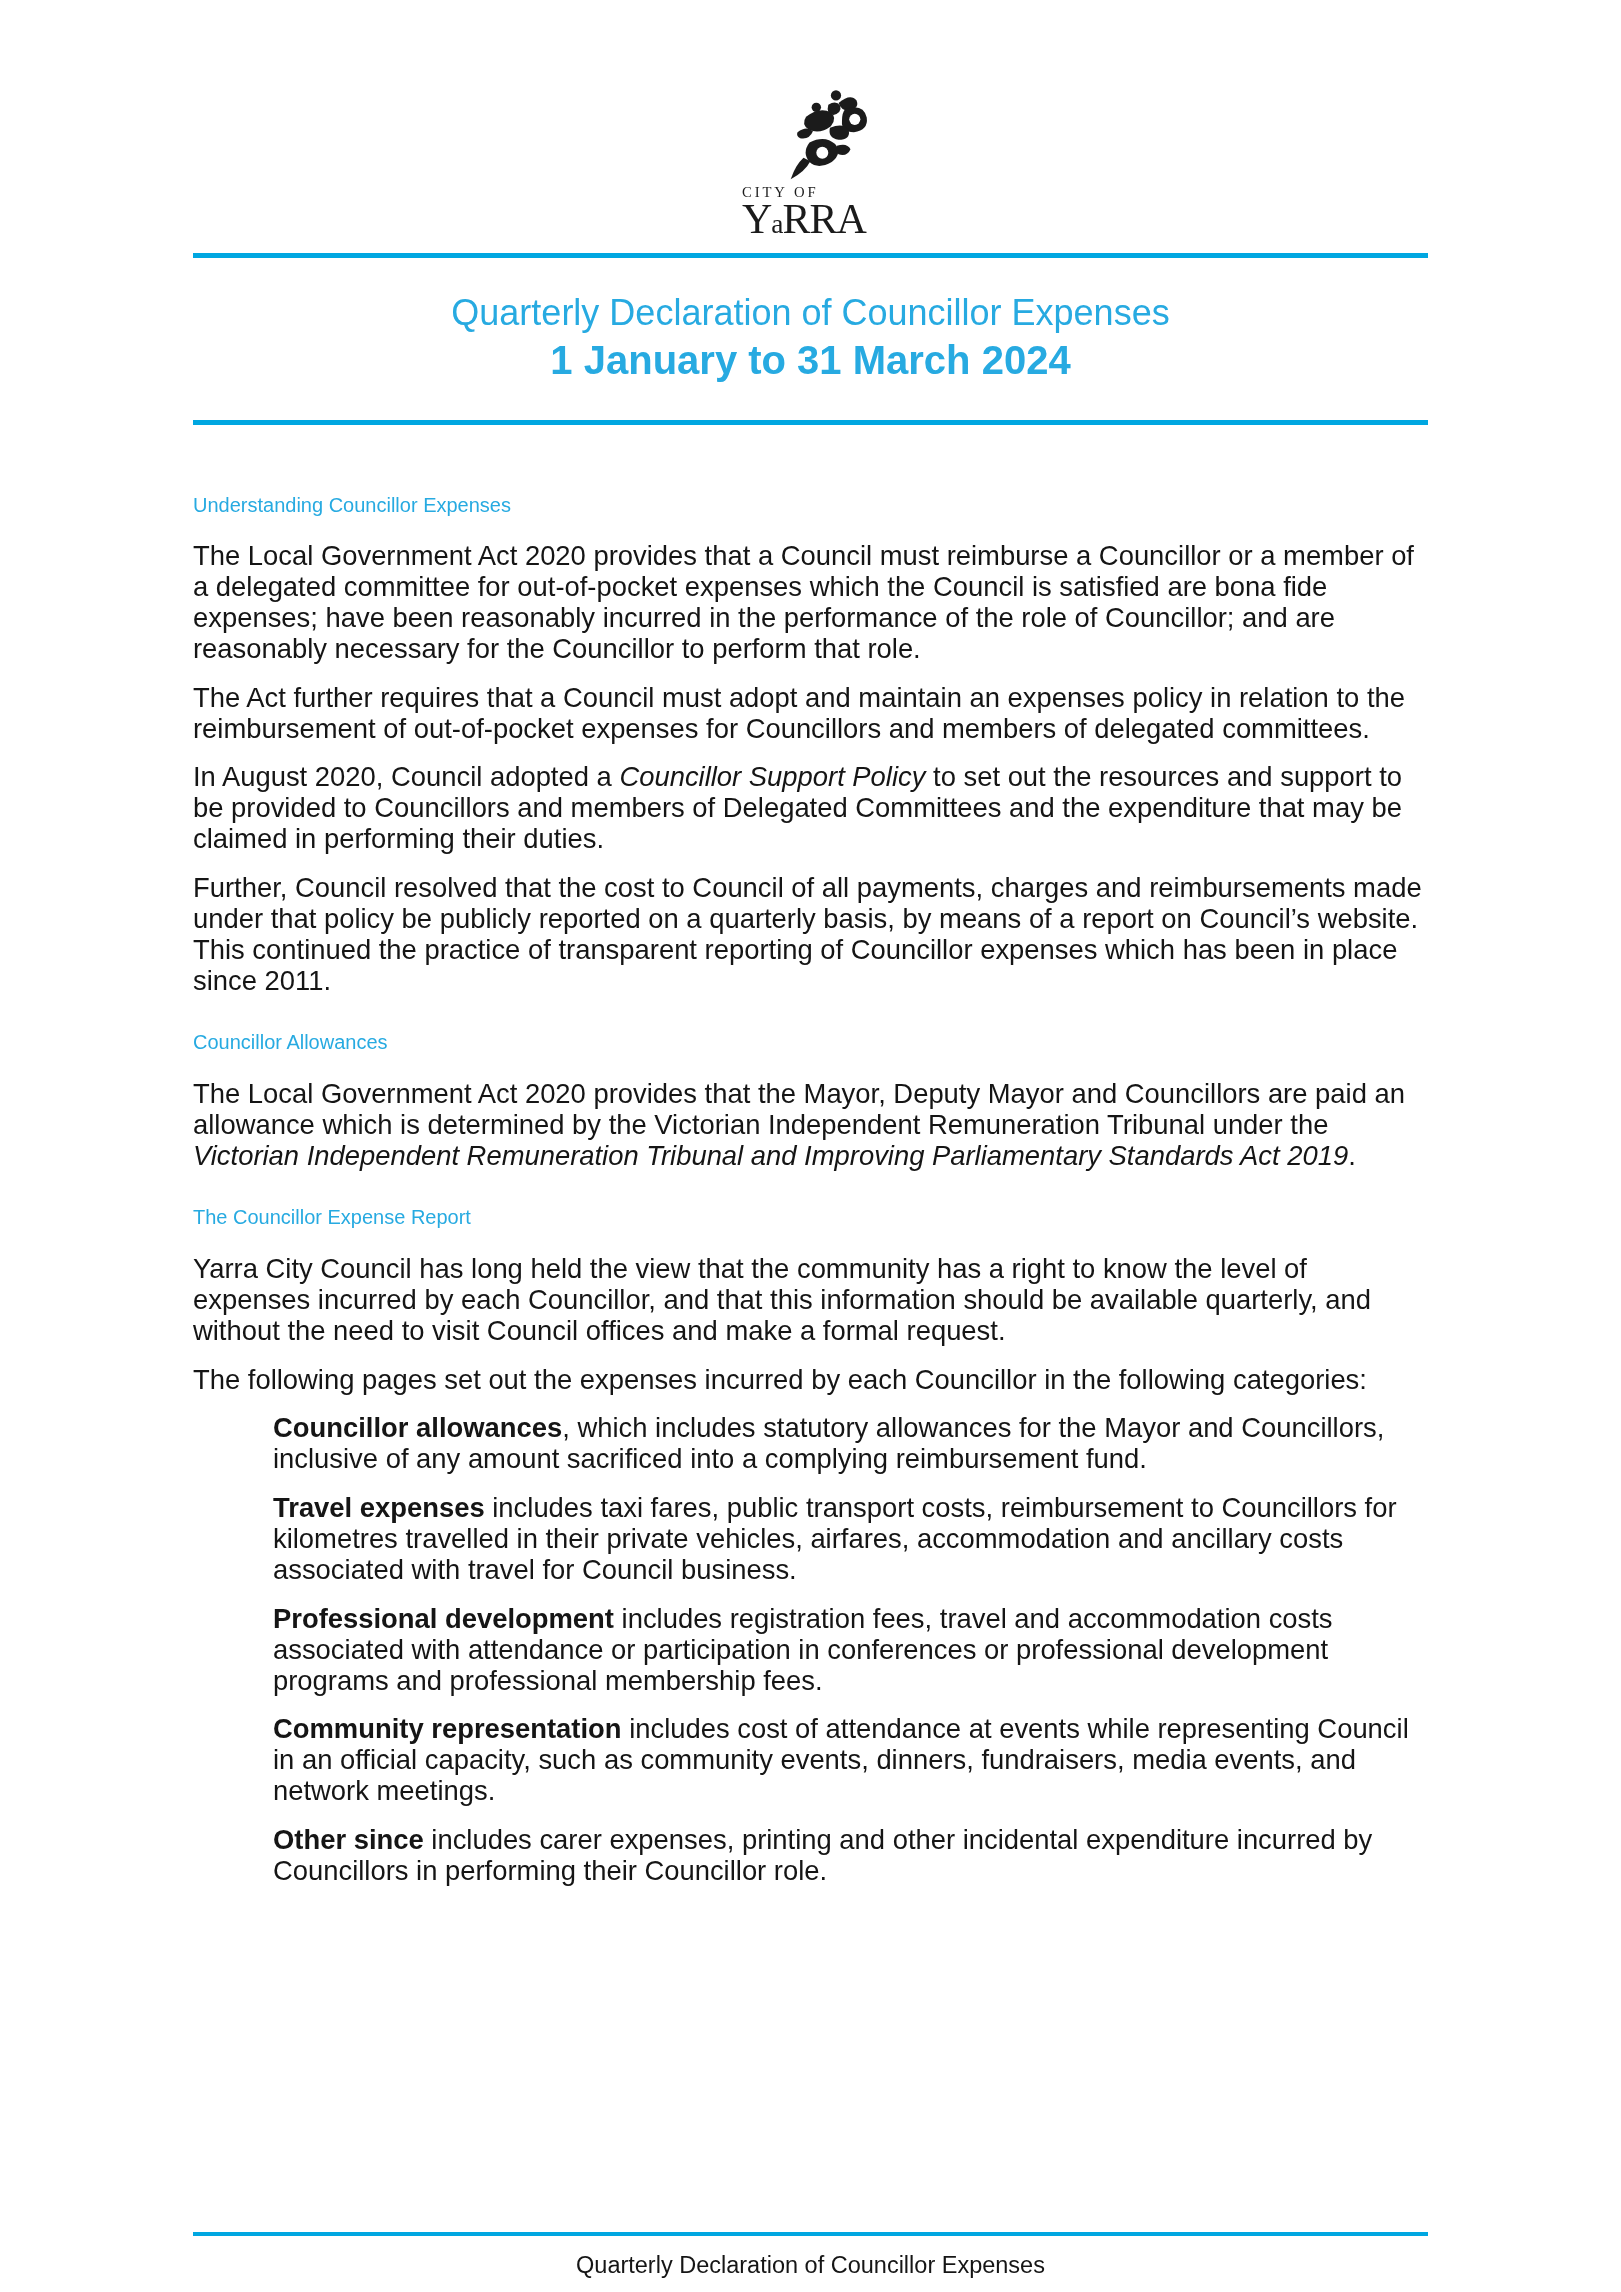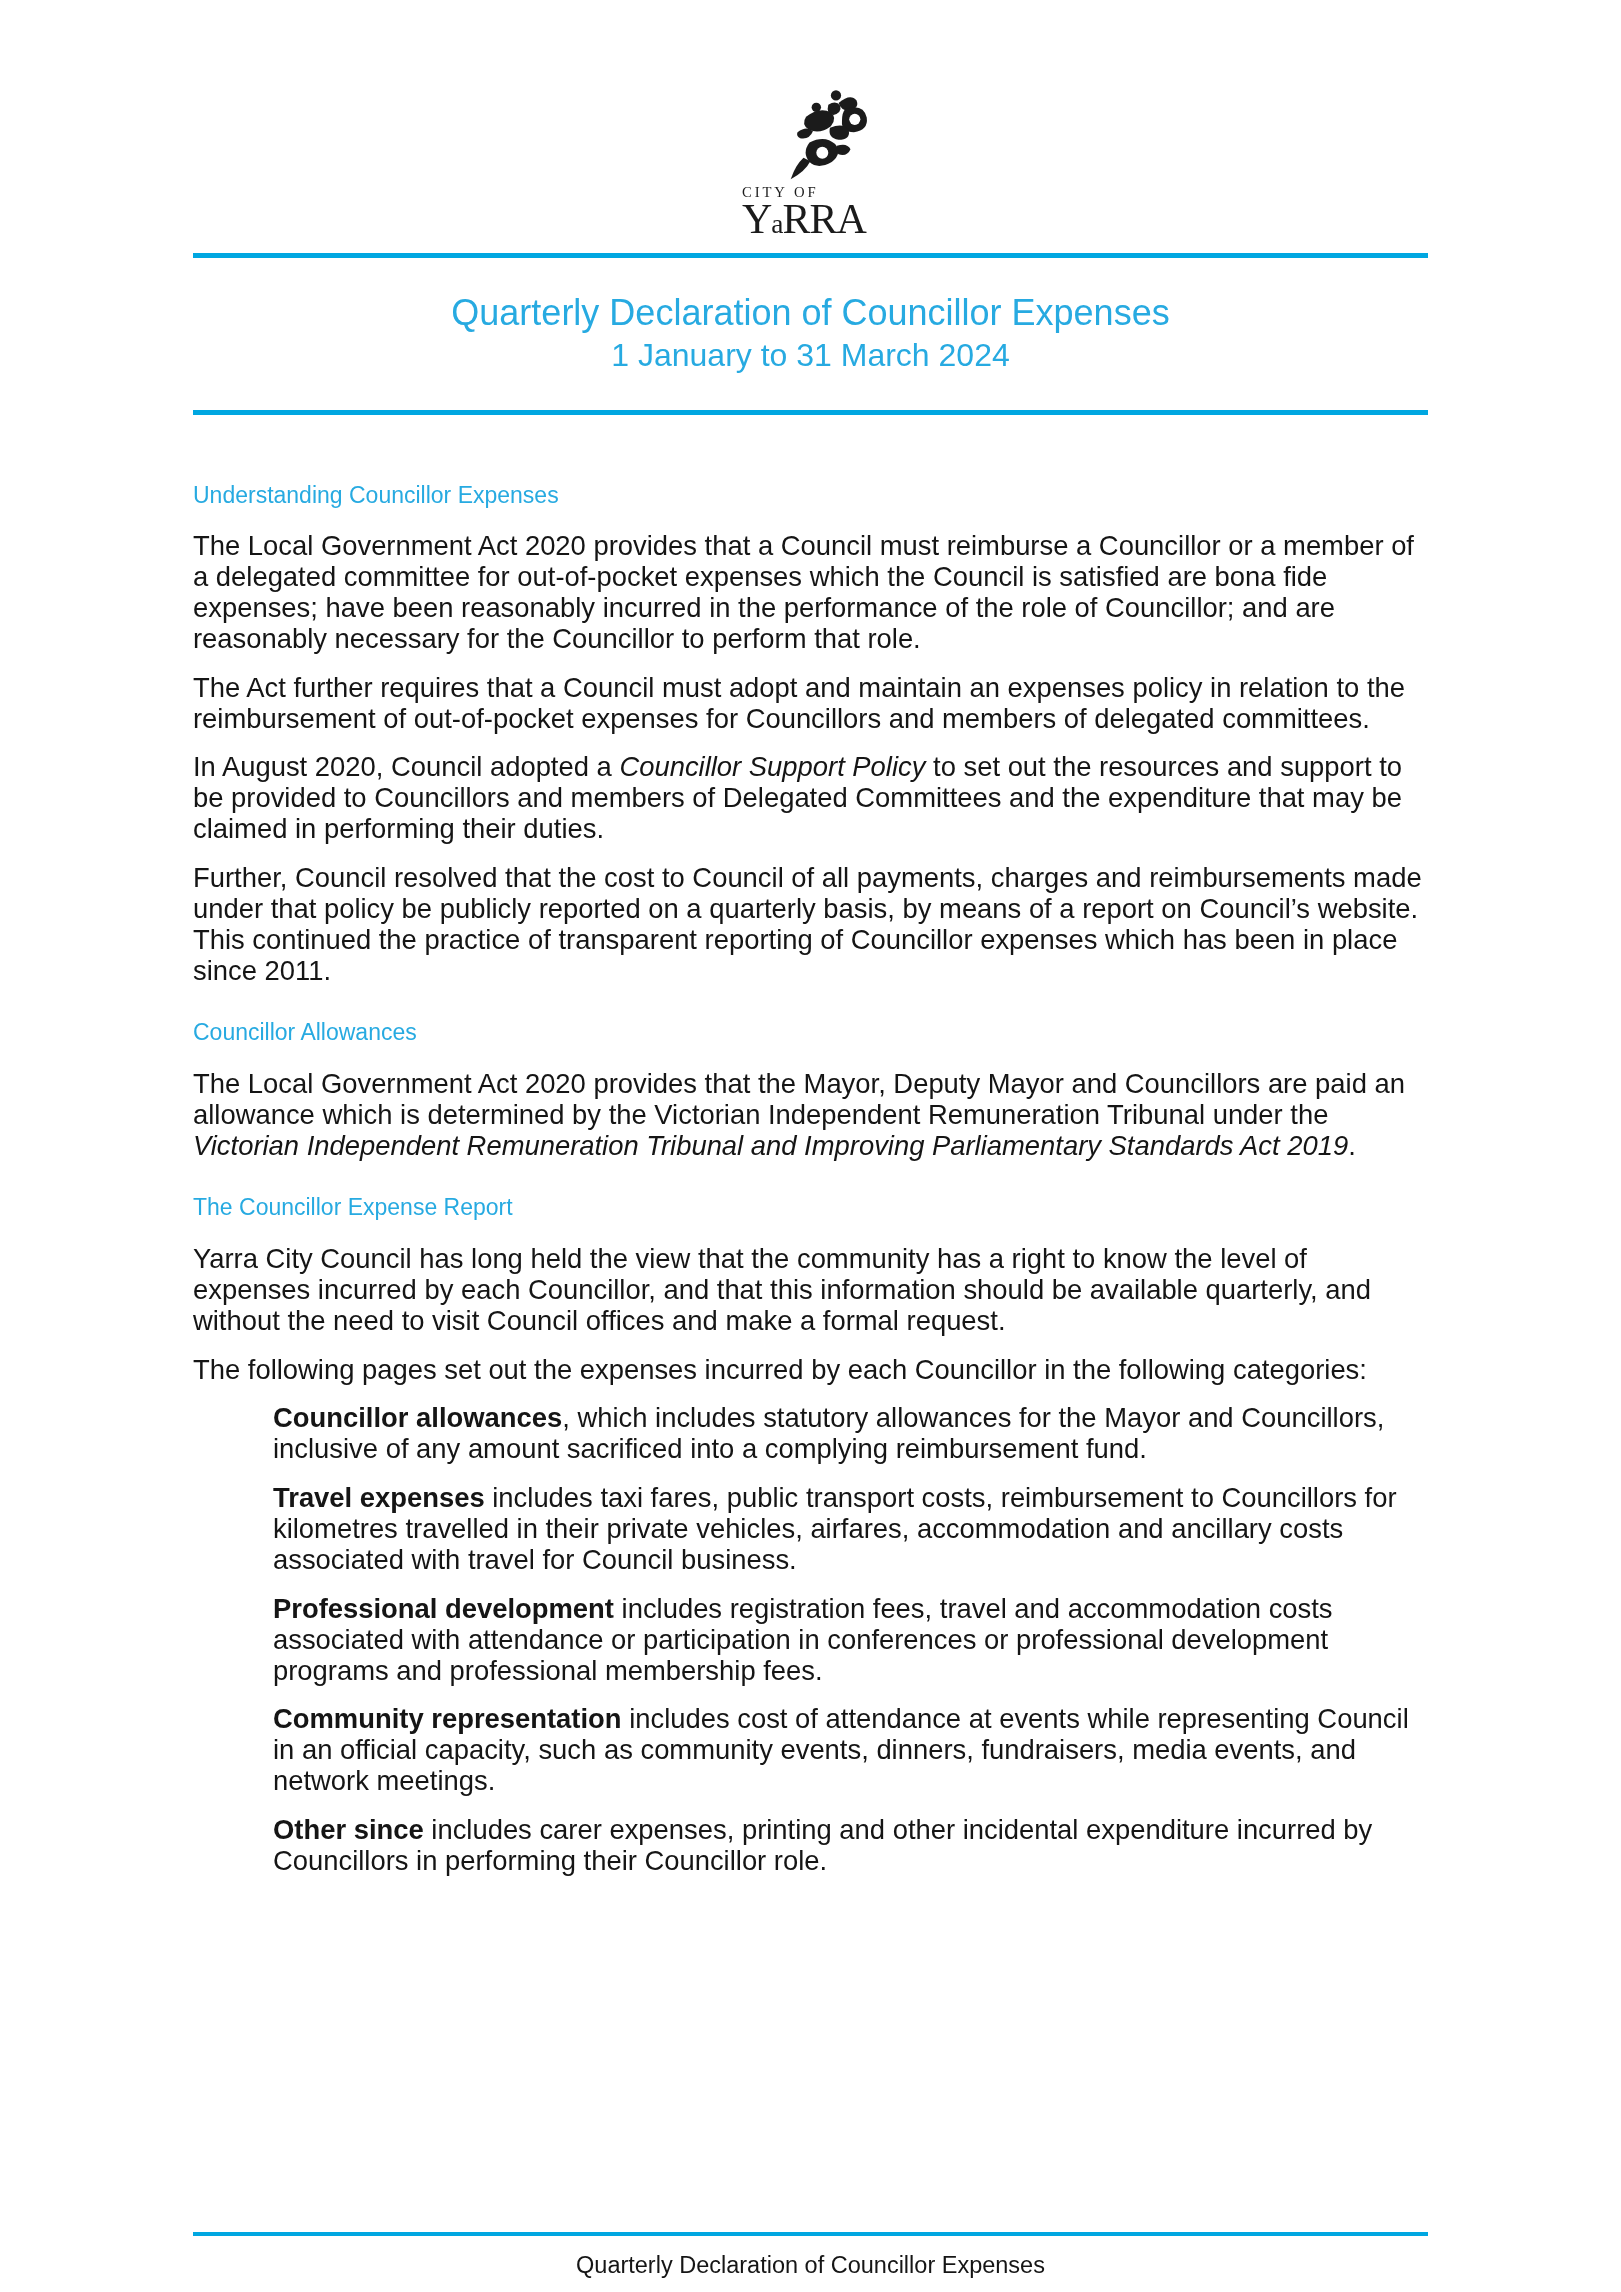--- a/index.html
+++ b/index.html
@@ -39,27 +39,27 @@
     margin-top:19.6px;
     border-top:5.9px solid var(--rule);
     border-bottom:5.9px solid var(--rule);
     padding:33px 0 35px;
     text-align:center;
   }
   .doc-title{
     font-size:36px;font-weight:normal;color:var(--accent);line-height:1.22;
   }
   .doc-subtitle{
-    font-size:32px;font-weight:normal;color:var(--accent);line-height:1.25;
+    font-size:40px;font-weight:bold;color:var(--accent);line-height:1.25;
   }
 
   
   .content-main{margin-top:61px;}
   .section-heading{
-    font-size:23px;font-weight:normal;color:var(--accent);
+    font-size:20px;font-weight:normal;color:var(--accent);
     line-height:39px;margin:27.4px 0 15.7px;
   }
   .section-heading.first{margin-top:0;}
   p.body{
     font-size:27.4px;line-height:31px;color:var(--ink);
     margin:0 0 17.6px;
   }
   p.body i{font-style:italic;}
   p.body b{font-weight:bold;}
   p.cat{margin-left:80px;}

